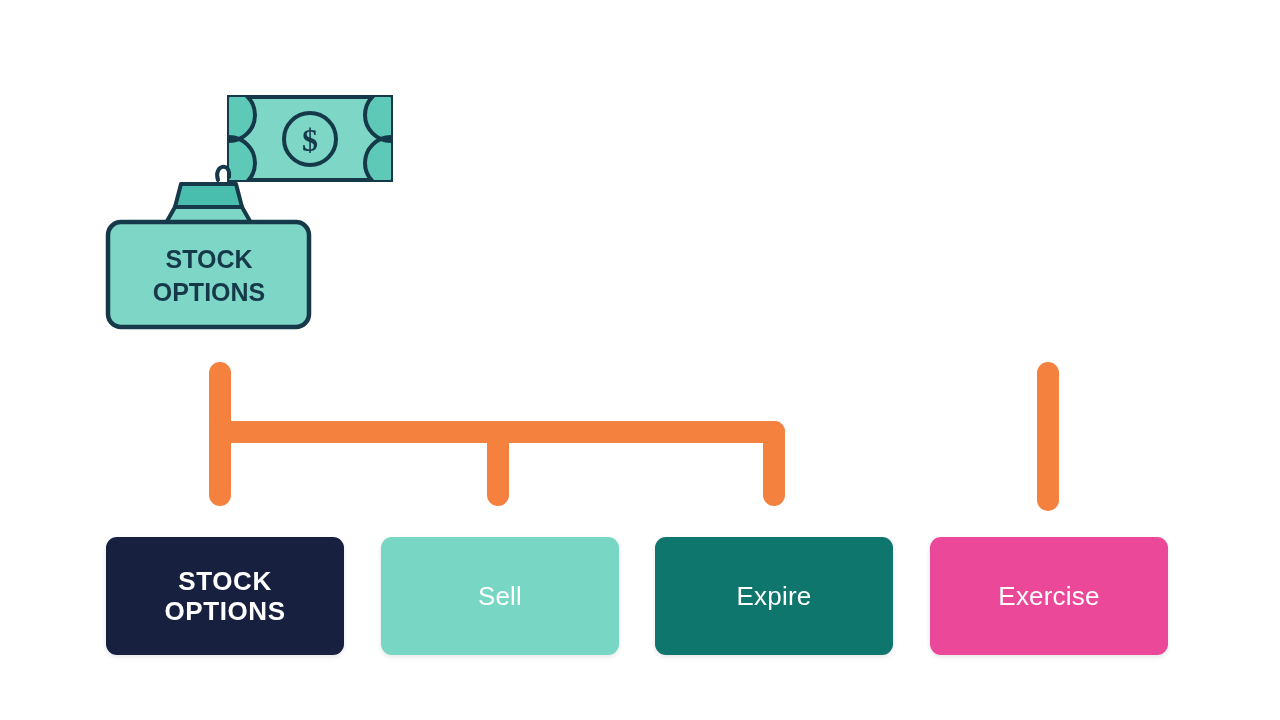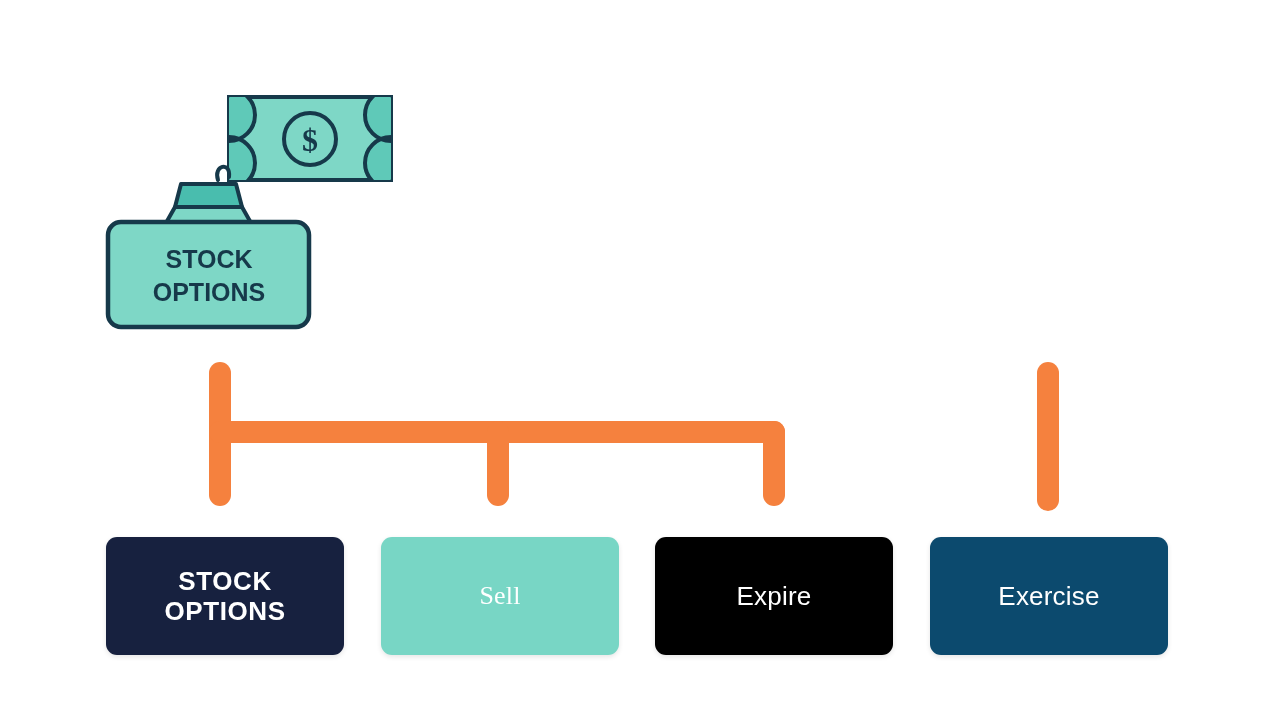--- a/index.html
+++ b/index.html
@@ -75,21 +75,21 @@
     line-height: 1.16;
     letter-spacing: 0.2px;
     padding: 0 10px;
   }
   .lbox.bold .lbl {
     font-weight: 700;
     letter-spacing: 0.6px;
   }
 
   #box-stock-options { left: 106px;  width: 238px; background: #17213F; }
-  #box-sell          { left: 381px;  width: 238px; background: #78D6C5; font-family: Liberation Serif, serif; }
+  #box-sell          { left: 381px;  width: 238px; background: #78D6C5; }
   #box-expire        { left: 655px;  width: 238px; background: #37A49C; }
   #box-exercise      { left: 930px;  width: 238px; background: #2B7B85; }
 
   .tagtext {
     font-weight: 700;
     fill: #16394A;
   }
 </style>
 </head>
 <body>
@@ -156,23 +156,23 @@
       <div class="lbl">
         <span>STOCK</span><br>
         <span>OPTIONS</span>
       </div>
     </div>
 
     <div class="lbox" id="box-sell" style="background: rgb(120, 214, 197); color: rgb(255, 255, 255);">
       <div class="lbl">Sell</div>
     </div>
 
-    <div class="lbox" id="box-expire" style="background: #000000; color: rgb(255, 255, 255);">
+    <div class="lbox" id="box-expire" style="background: #0f766e; color: rgb(255, 255, 255);">
       <div class="lbl">Expire</div>
     </div>
 
-    <div class="lbox" id="box-exercise" style="background: #0c4a6e; color: rgb(255, 255, 255);">
+    <div class="lbox" id="box-exercise" style="background: #ec4899; color: rgb(255, 255, 255);">
       <div class="lbl">Exercise</div>
     </div>
 
   </div>
 
 </div>
 
 </body></html>

